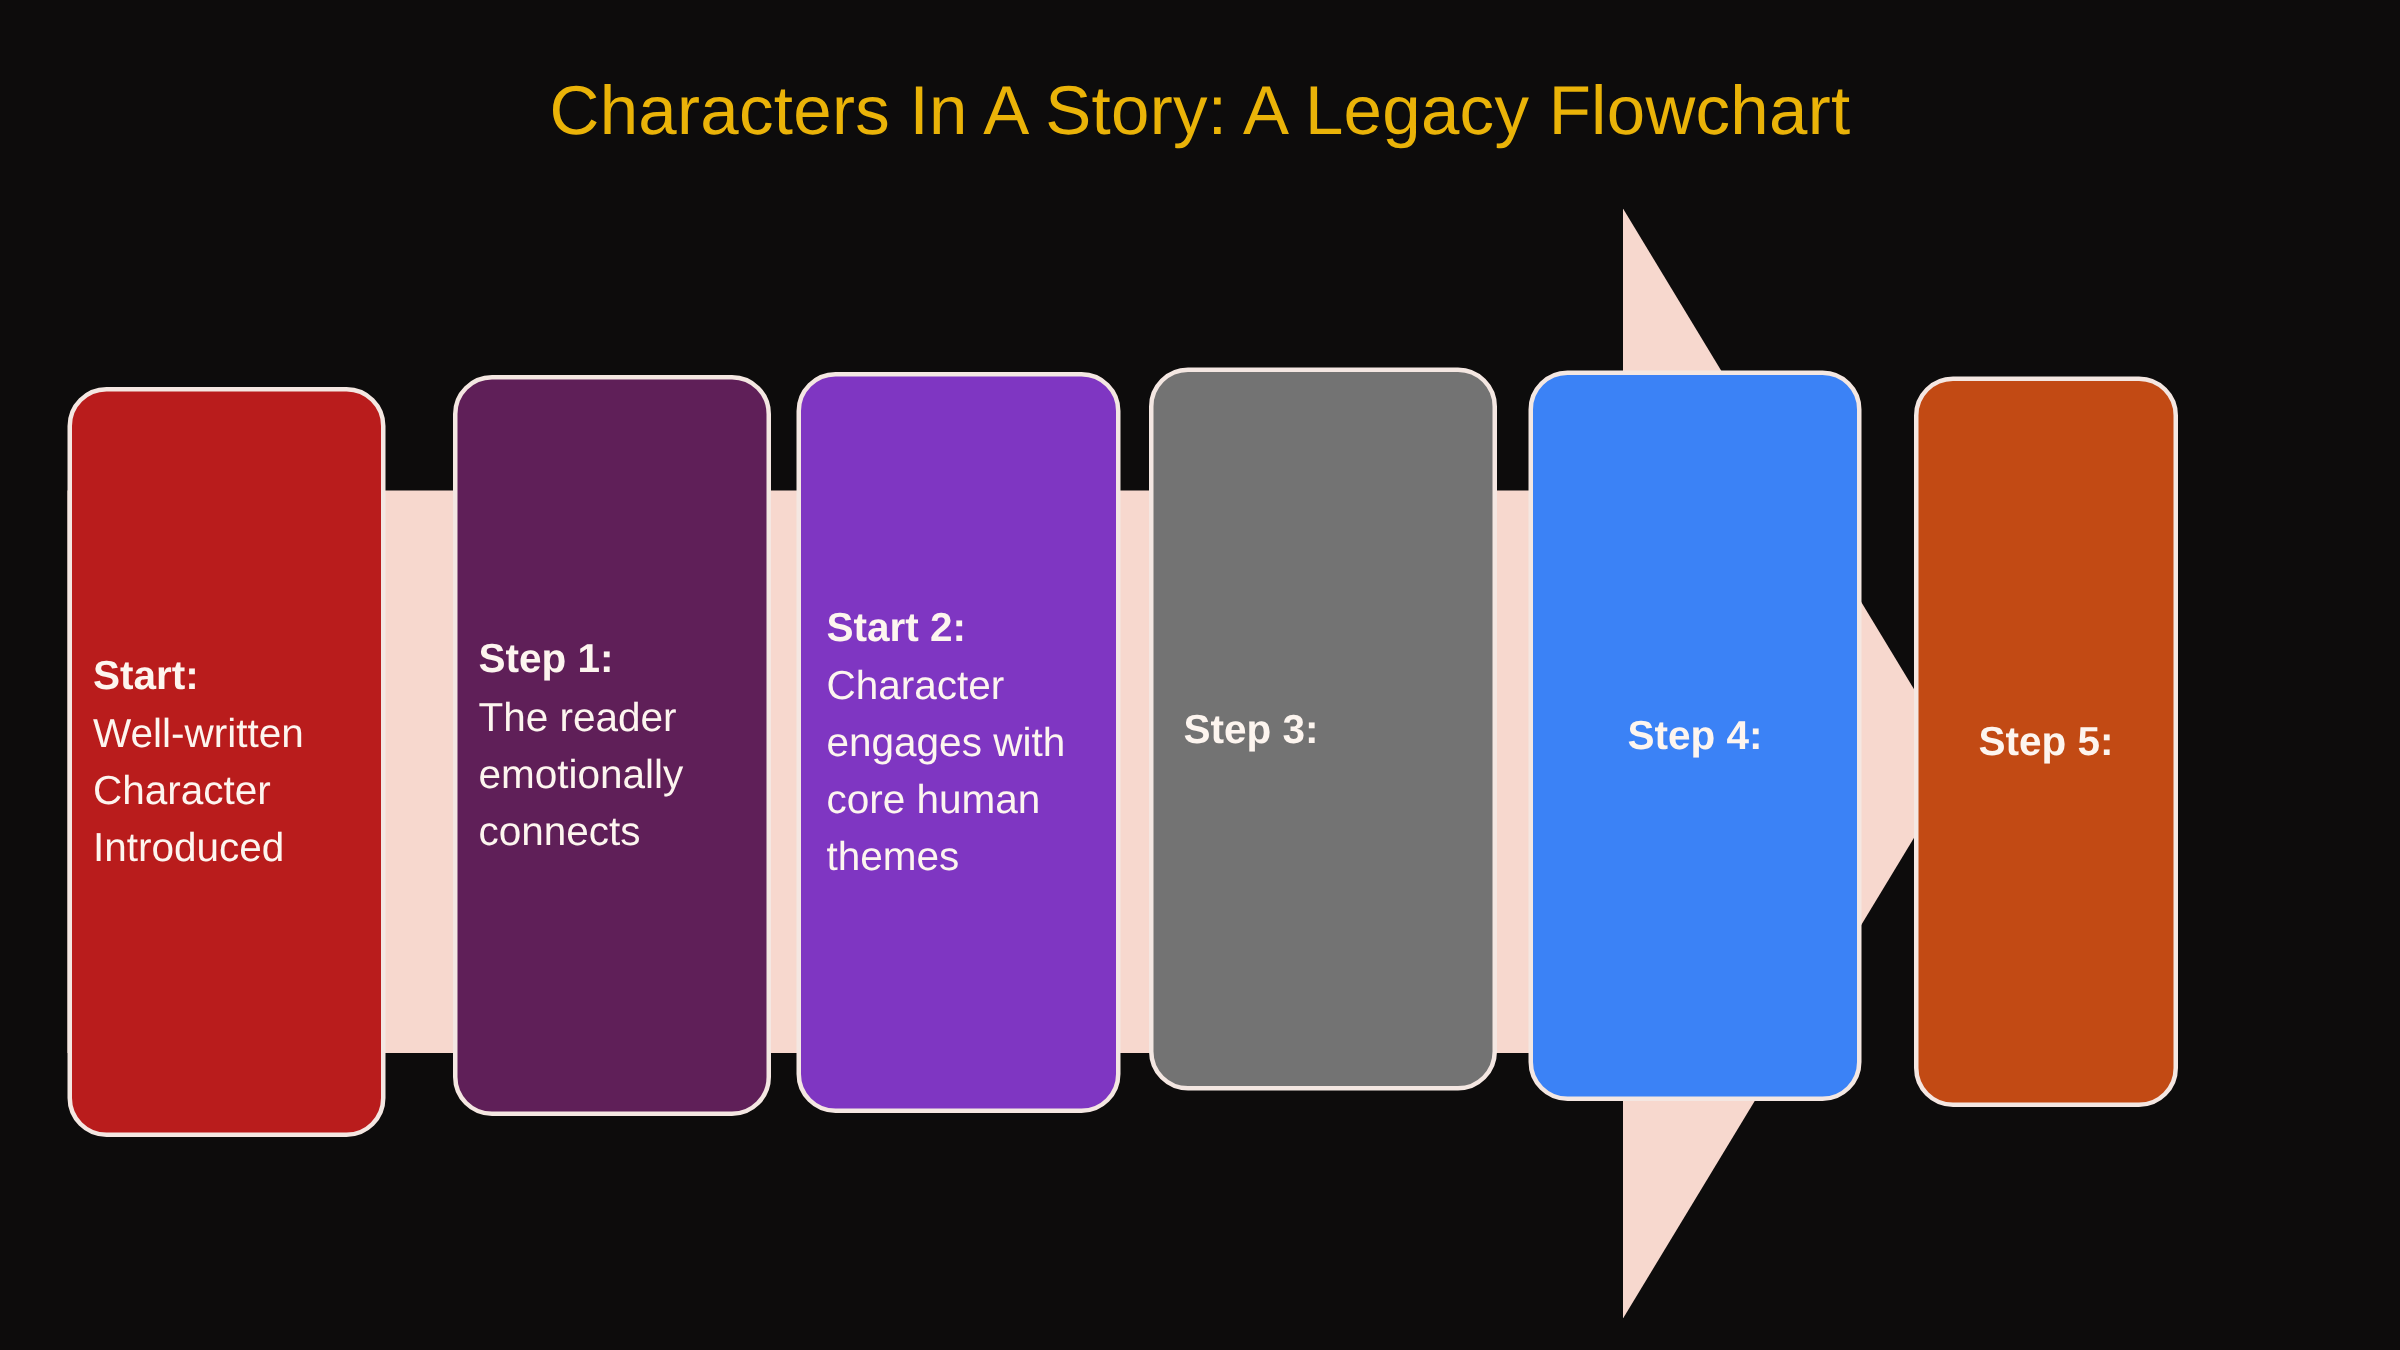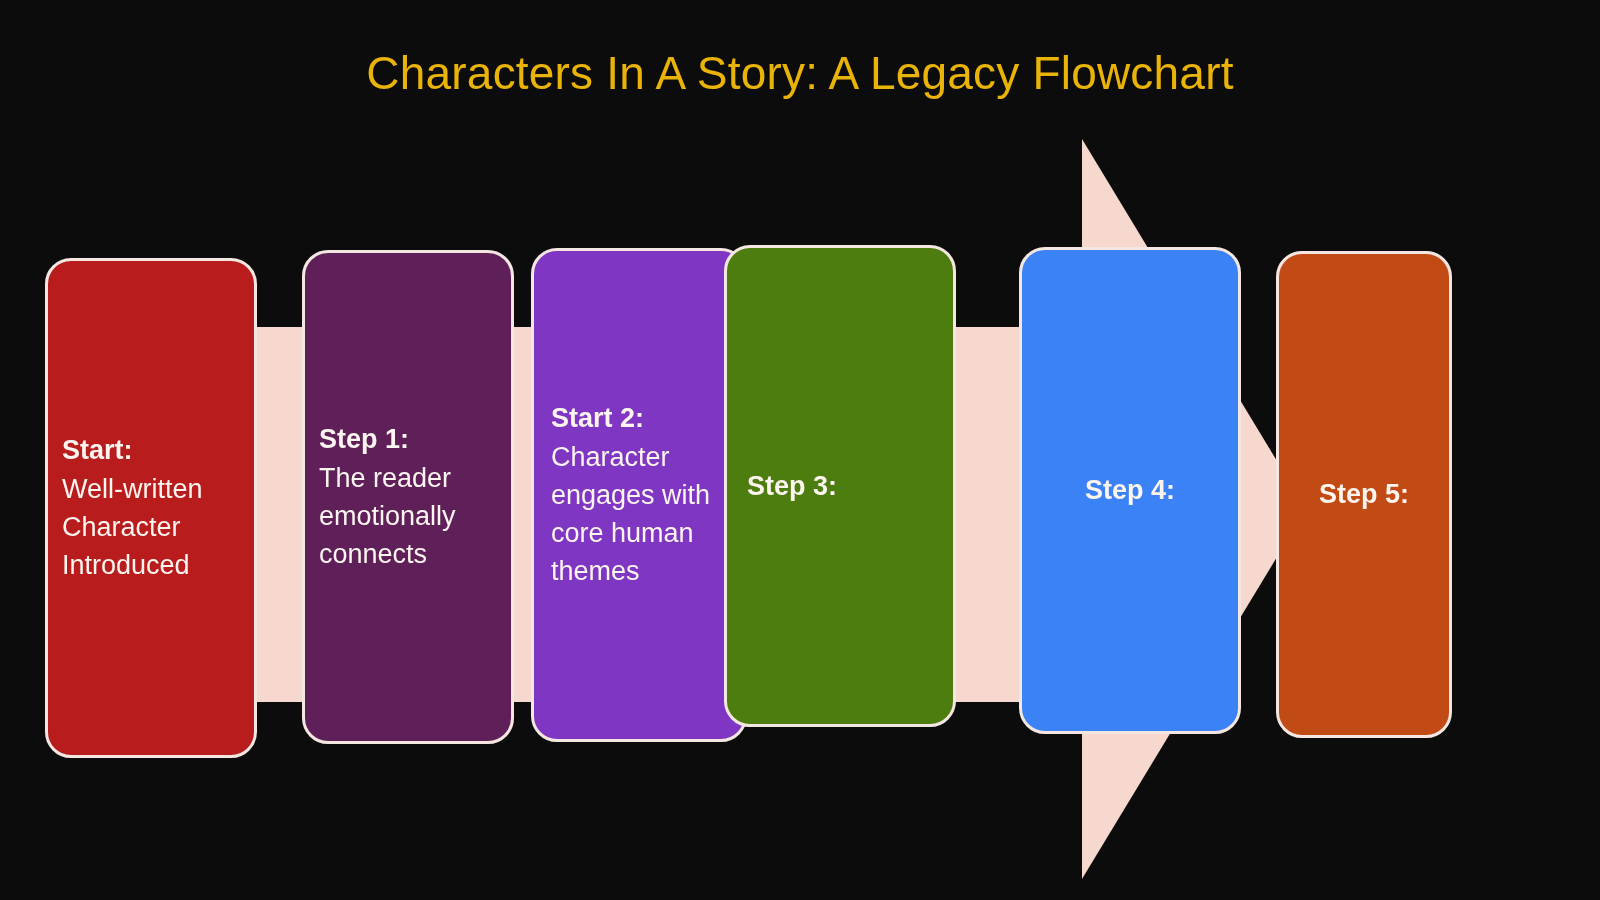--- a/index.html
+++ b/index.html
@@ -89,21 +89,21 @@
     font-weight: 700;
     display: inline;
   }
   .align-left  .card-text { text-align: left; }
   .align-center .card-text { text-align: center; }
 
   
   #card-0 { left: 45px;   top: 258px; width: 212px; height: 500px; background: #b91c1c; }
   #card-1 { left: 290px;  top: 250px; width: 212px; height: 494px; background: #5f1f58; margin-left: 12px; }
   #card-2 { left: 531px;  top: 248px; width: 216px; height: 494px; background: #7f36c2; }
-  #card-3 { left: 724px;  top: 245px; width: 232px; height: 482px; background: #4d7c0f; }
+  #card-3 { left: 766px;  top: 245px; width: 232px; height: 482px; background: #737373; }
   #card-4 { left: 1019px; top: 247px; width: 222px; height: 487px; background: #3b82f6; }
   #card-5 { left: 1276px; top: 251px; width: 176px; height: 487px; background: #c24a14; }
 
   #card-0 .card-text { width: 182px; }
   #card-1 .card-text { width: 180px; }
   #card-2 .card-text { width: 176px; }
   #card-3 .card-text { width: 186px; }
   #card-4 .card-text { width: 166px; }
   #card-5 .card-text { width: 168px; }
 </style>

